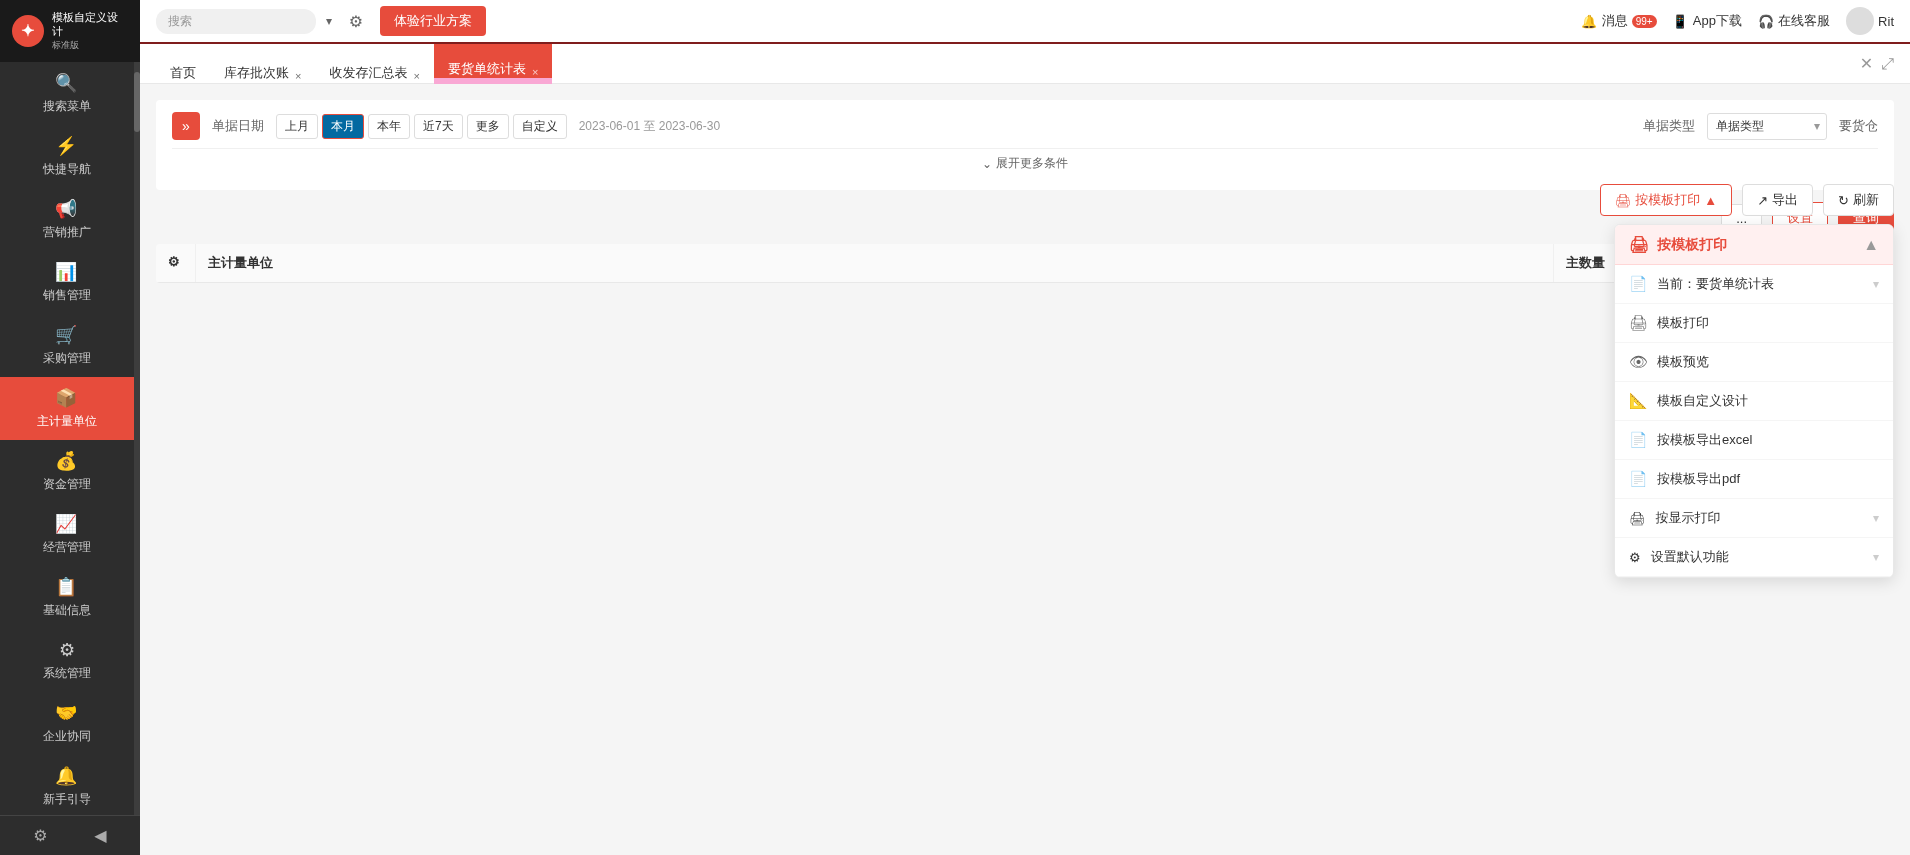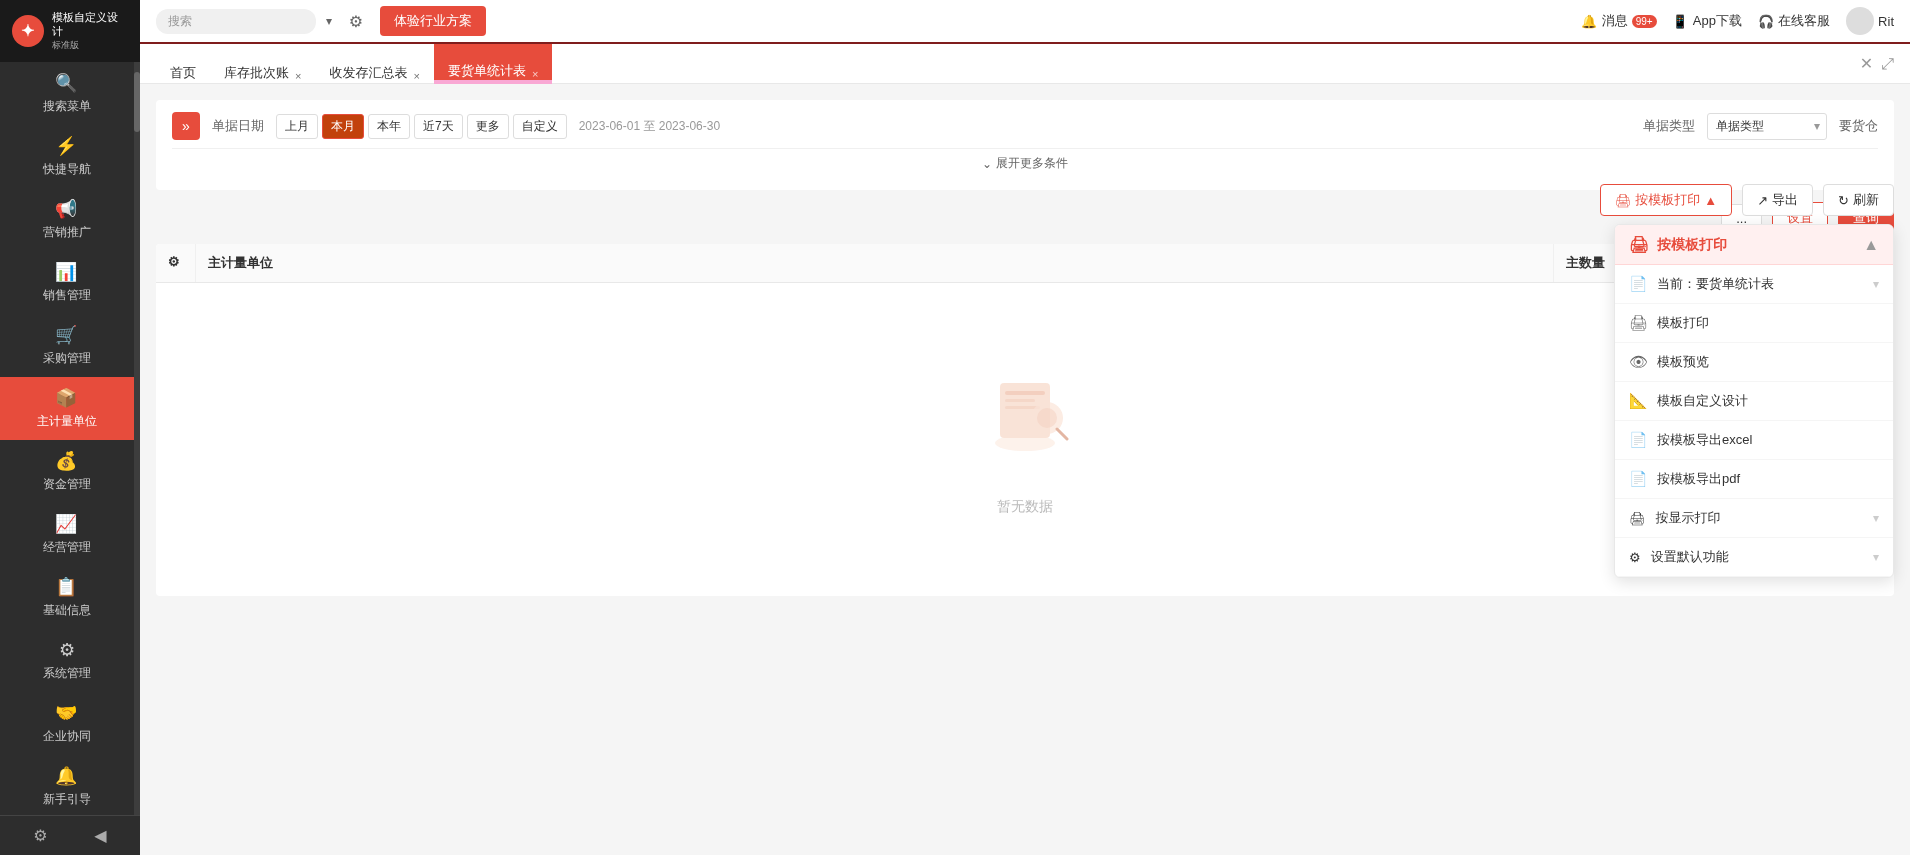--- a/index.html
+++ b/index.html
@@ -182,21 +182,21 @@
       gap: 6px;
       cursor: pointer;
       font-size: 13px;
       color: #333;
       border-bottom: 2px solid transparent;
       white-space: nowrap;
     }
     .tab.active {
       background: #e74c3c;
       color: white;
-      border-bottom: 4px solid #f9a8d4;
+      border-bottom: 6px solid #f9a8d4;
     }
     .tab-close {
       font-size: 11px;
       opacity: 0.7;
       cursor: pointer;
     }
     .tab.active .tab-close { color: white; }
     .tabbar-actions {
       margin-left: auto;
       display: flex;
@@ -258,21 +258,21 @@
     .date-btn {
       padding: 3px 8px;
       border: 1px solid #ddd;
       border-radius: 3px;
       cursor: pointer;
       font-size: 12px;
       color: #333;
       background: white;
     }
     .date-btn.active {
-      background: #c2410c;
+      background: #0369a1;
       color: white;
       border-color: #e74c3c;
     }
     .date-range-text { font-size: 12px; color: #999; }
     .select-box {
       border: 1px solid #ddd;
       border-radius: 3px;
       padding: 4px 24px 4px 8px;
       font-size: 12px;
       color: #333;
@@ -600,35 +600,20 @@
     <div class="table-card">
       <div class="table-header">
         <div class="th">
           <span>⚙</span>
         </div>
         <div class="th">主计量单位</div>
         <div class="th">主数量</div>
         <div class="th">零售金额</div>
       </div>
 
-      <div class="empty-state">
-        <div class="empty-icon">
-          <svg width="100" height="100" viewBox="0 0 100 100" fill="none" xmlns="http://www.w3.org/2000/svg">
-            <ellipse cx="50" cy="80" rx="30" ry="8" fill="#f5c9b0" opacity="0.5"></ellipse>
-            <rect x="25" y="20" width="50" height="55" rx="4" fill="#f5c9b0"></rect>
-            <rect x="30" y="28" width="40" height="4" rx="2" fill="#e8a080"></rect>
-            <rect x="30" y="36" width="30" height="3" rx="1.5" fill="#e8a080" opacity="0.6"></rect>
-            <rect x="30" y="43" width="35" height="3" rx="1.5" fill="#e8a080" opacity="0.6"></rect>
-            <circle cx="72" cy="55" r="16" fill="#f5c9b0" opacity="0.7"></circle>
-            <circle cx="72" cy="55" r="10" fill="#e8a080" opacity="0.5"></circle>
-            <line x1="82" y1="66" x2="92" y2="76" stroke="#c8704a" stroke-width="3" stroke-linecap="round"></line>
-          </svg>
-        </div>
-        <div class="empty-text">暂无数据</div>
-      </div>
     </div>
 
     <div class="dropdown-popup">
       <div class="dropdown-header">
         <div class="dropdown-header-left">
           <span class="dropdown-header-icon">🖨</span>
           <span>按模板打印</span>
         </div>
         <span class="dropdown-close-btn">▲</span>
       </div>

